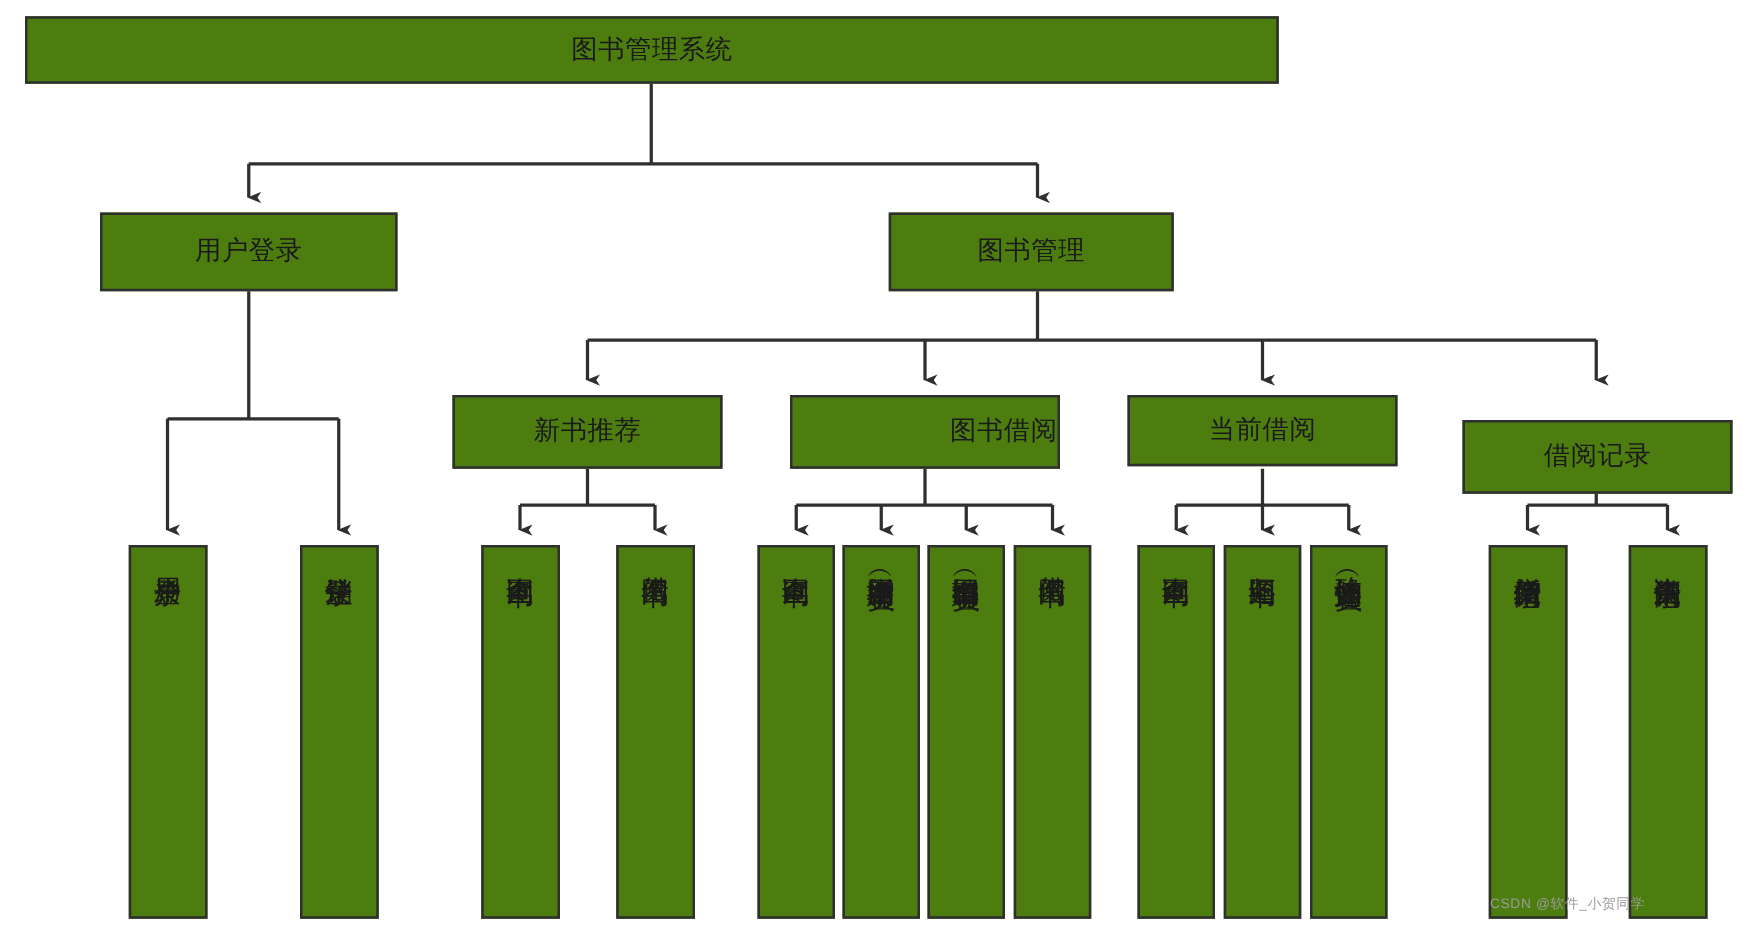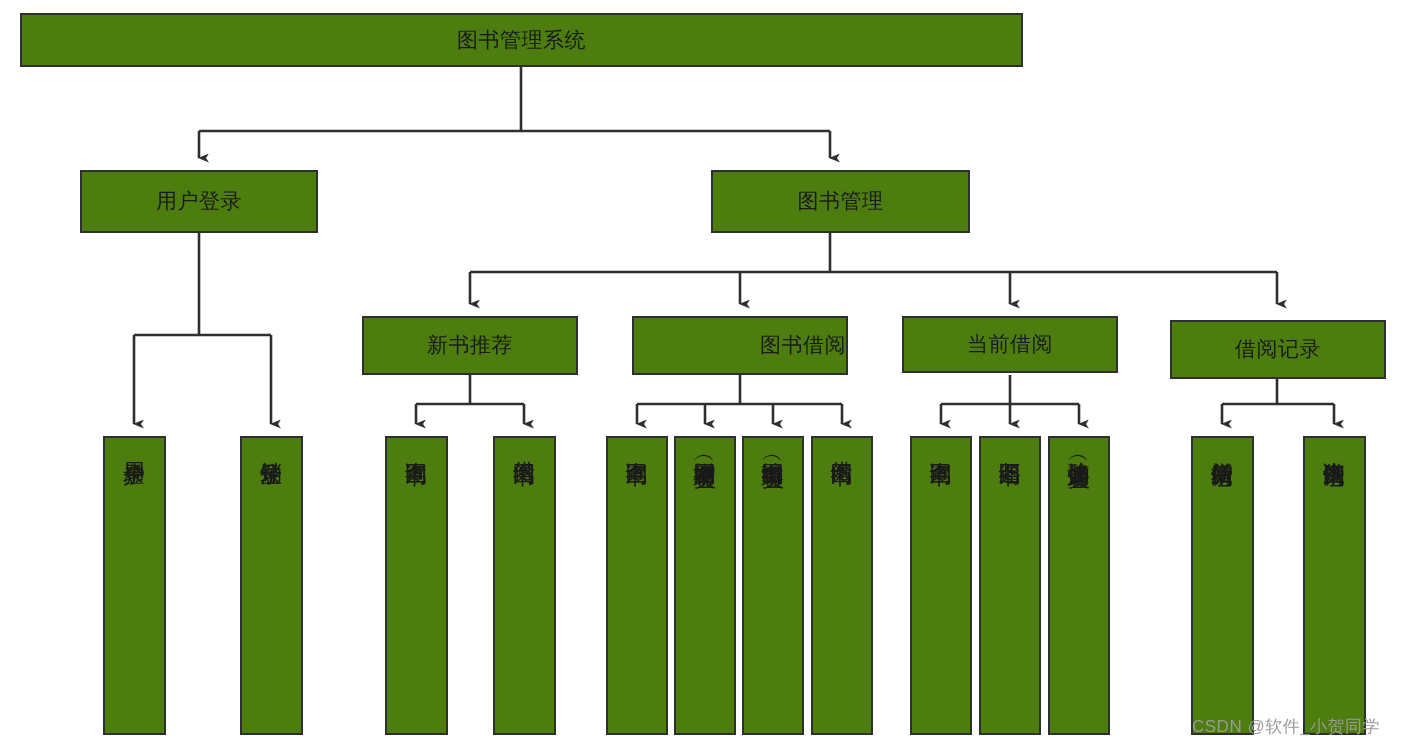--- a/index.html
+++ b/index.html
@@ -55,21 +55,21 @@
   .v-node .node-label {
     writing-mode: vertical-rl;
     text-orientation: upright;
     font-size: 22px;
     line-height: 1.05;
     letter-spacing: 1px;
     white-space: nowrap;
   }
   .watermark {
     position: absolute;
-    font-size: 17px;
+    font-size: 11px;
     color: #9b9b9b;
     white-space: nowrap;
     letter-spacing: 0.5px;
   }
 </style>
 </head>
 <body>
 
 <div id="canvas">
 
@@ -123,34 +123,34 @@
     </g>
   </svg>
 
   <div class="node h-node" style="left:20px; top:13px; width:1003px; height:54px;">
     <span class="node-label">图书管理系统</span>
   </div>
 
   <div class="node h-node" style="left:80px; top:170px; width:238px; height:63px;">
     <span class="node-label">用户登录</span>
   </div>
-  <div class="node h-node" style="left:711px; top:170px; width:259px; height:63px;">
+  <div class="node h-node" style="left:711px; top:170px; width:228px; height:63px;">
     <span class="node-label">图书管理</span>
   </div>
 
   <div class="node h-node" style="left:362px; top:316px; width:216px; height:59px;">
     <span class="node-label">新书推荐</span>
   </div>
   <div class="node h-node" style="left:632px; top:316px; width:216px; height:59px;justify-content:flex-end;">
     <span class="node-label">图书借阅</span>
   </div>
   <div class="node h-node" style="left:902px; top:316px; width:216px; height:57px;">
     <span class="node-label">当前借阅</span>
   </div>
-  <div class="node h-node" style="left:1170px; top:320px; width:216px; height:59px;">
+  <div class="node h-node" style="left:1170px; top:336px; width:216px; height:59px;">
     <span class="node-label">借阅记录</span>
   </div>
 
   <div class="node v-node" style="left:103px; top:436px; width:63px; height:299px;">
     <span class="node-label">用户登录</span>
   </div>
   <div class="node v-node" style="left:240px; top:436px; width:63px; height:299px;">
     <span class="node-label">注销登录</span>
   </div>
 

